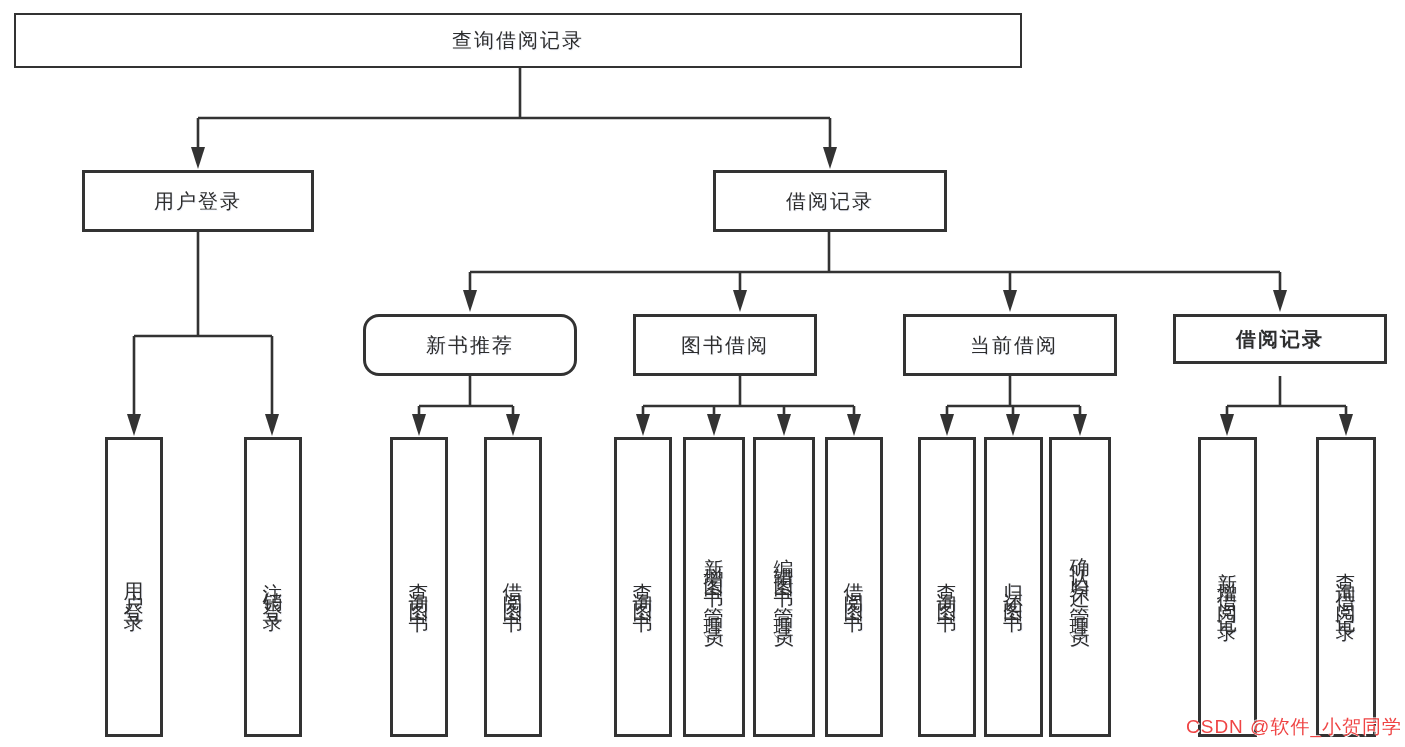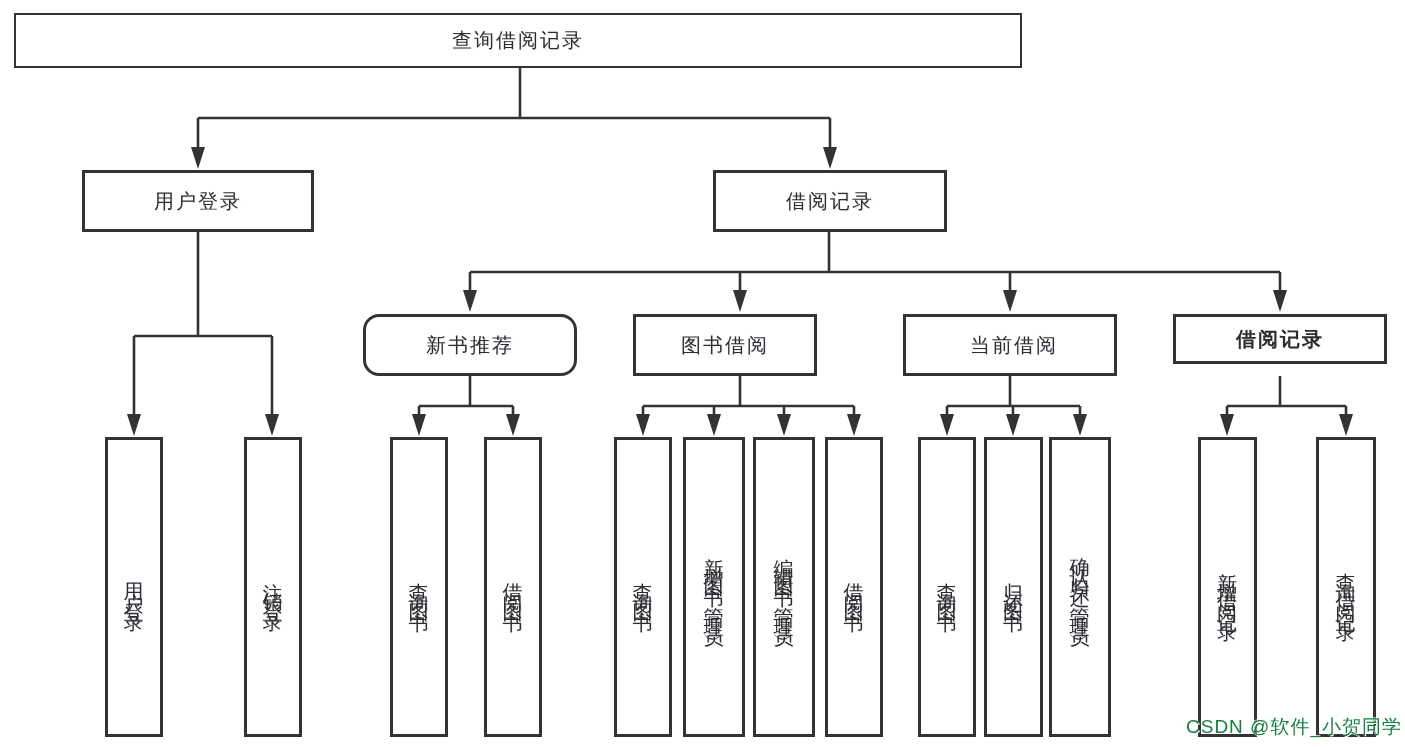--- a/index.html
+++ b/index.html
@@ -49,21 +49,21 @@
     line-height: 1;
     text-shadow: 1px 1px 0 rgba(130,160,230,0.12);
   }
   .watermark {
     position: absolute;
     left: 1186px;
     top: 714px;
     z-index: 5;
     font-size: 19px;
     letter-spacing: 1px;
-    color: #15803d;
+    color: #ef4444;
     text-shadow: 1px 1px 0 #ffffff, -1px -1px 0 rgba(255,255,255,0.7);
     white-space: nowrap;
   }
 </style>
 </head>
 <body>
 
 <div class="stage">
 
   <svg class="connectors" viewBox="0 0 1405 747" xmlns="http://www.w3.org/2000/svg">

